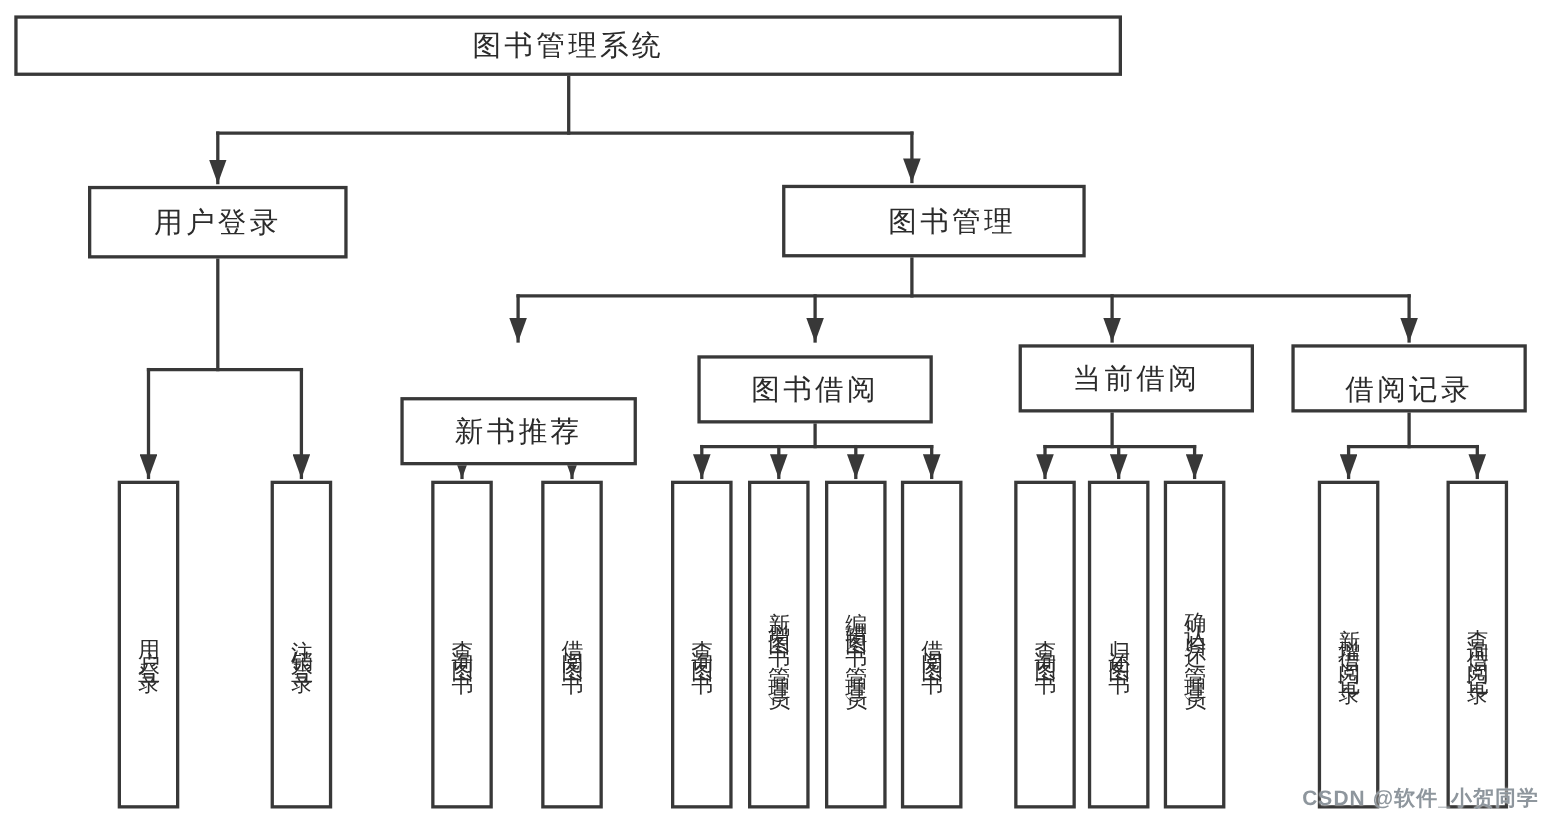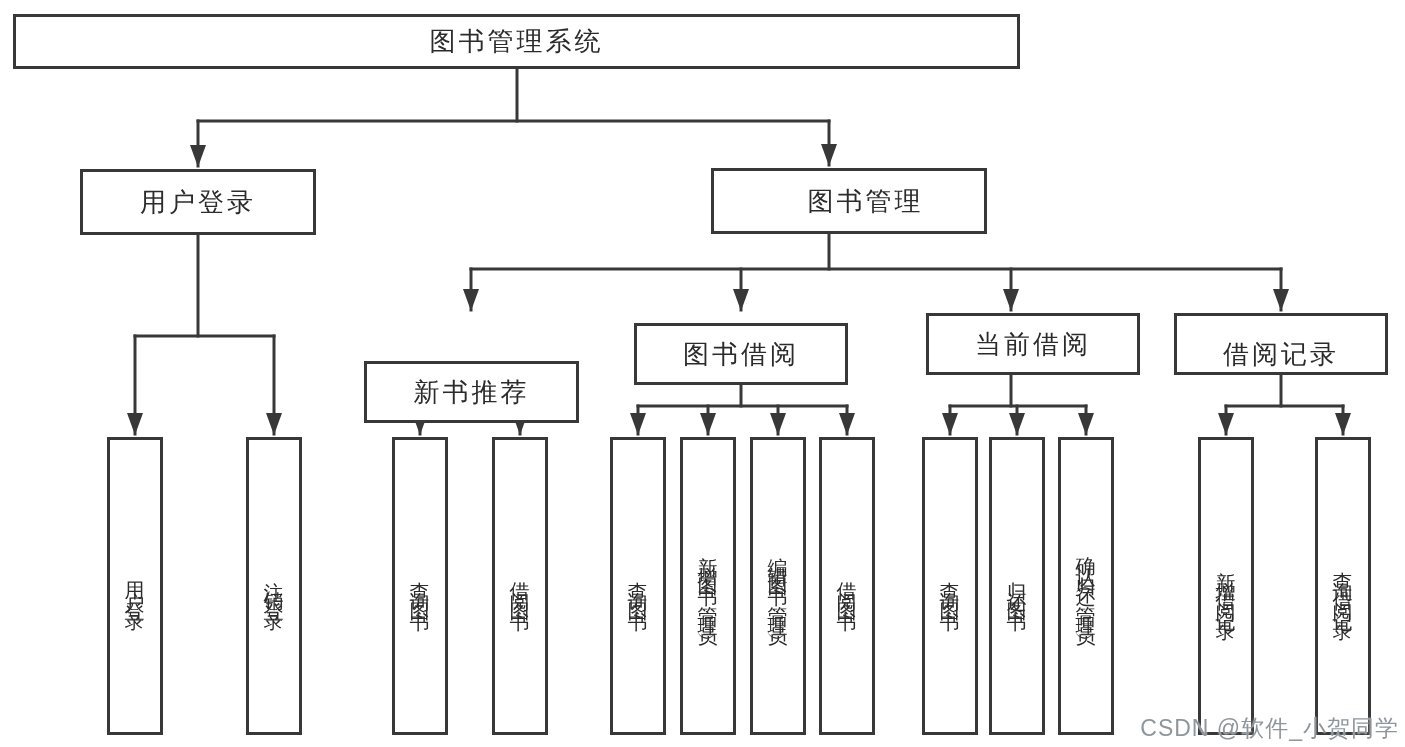--- a/index.html
+++ b/index.html
@@ -37,25 +37,26 @@
     writing-mode: vertical-rl;
     font-size: 20px;
     letter-spacing: 10px;
     line-height: 50px;
   }
   .watermark {
     position: absolute;
     right: 6px;
     top: 713px;
     z-index: 3;
-    font-size: 23px;
+    font-size: 19px;
     letter-spacing: 1px;
     color: #8e969d;
     text-shadow: 0 0 2px #ffffff;
     white-space: nowrap;
+    font-weight: bold;
   }
 </style>
 </head>
 <body>
 
 <div class="stage">
 
   <svg class="connectors" viewBox="0 0 1405 747" xmlns="http://www.w3.org/2000/svg">
     <defs>
       <marker id="arw" markerUnits="userSpaceOnUse" markerWidth="22" markerHeight="16" viewBox="0 0 22 16" refX="21" refY="8" orient="auto">

